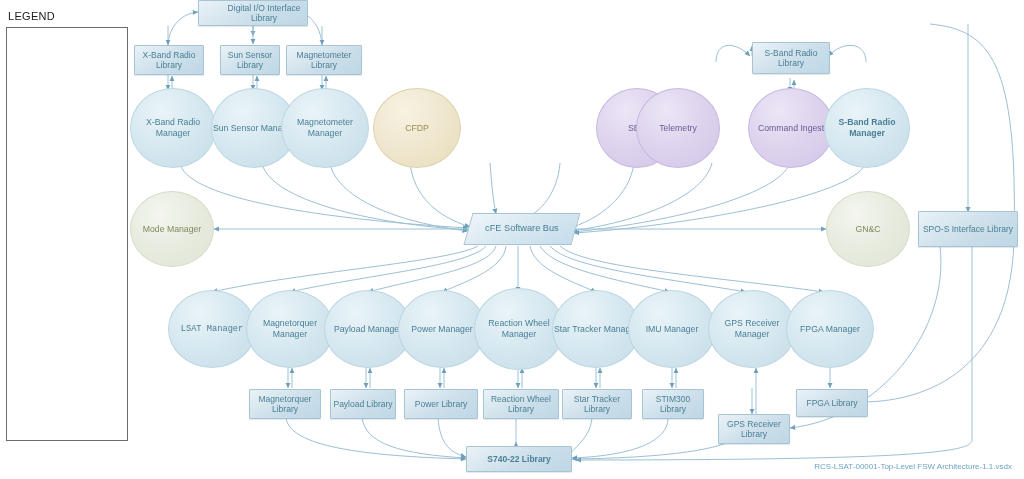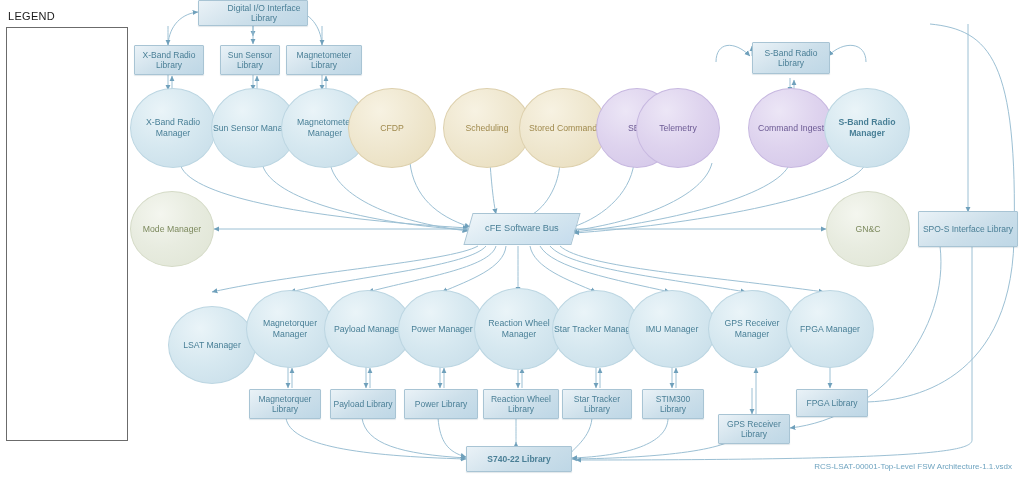--- a/index.html
+++ b/index.html
@@ -246,28 +246,22 @@
 
   <div class="node circle c-lsat" style="left:130px;top:88px;width:86px;height:80px;">
     <span>X-Band Radio Manager</span>
     </div>
   <div class="node circle c-lsat" style="left:211px;top:88px;width:86px;height:80px;">
     <span>Sun Sensor Manager</span>
     </div>
   <div class="node circle c-lsat" style="left:281px;top:88px;width:88px;height:80px;">
     <span>Magnetometer Manager</span>
     </div>
-  <div class="node circle c-cfe-min" style="left:348px;top:88px;width:88px;height:80px;">
+  <div class="node circle c-cfe-min" style="left:373px;top:88px;width:88px;height:80px;">
     <span>CFDP</span>
-    </div>
-  <div class="node circle c-cfe-min" style="left:443px;top:88px;width:88px;height:80px;">
-    <span>Scheduling</span>
-    </div>
-  <div class="node circle c-cfe-min" style="left:519px;top:88px;width:88px;height:80px;">
-    <span>Stored Command</span>
     </div>
   <div class="node circle c-cfe-sig" style="left:596px;top:88px;width:82px;height:80px;">
     <span>SBN</span>
     </div>
   <div class="node circle c-cfe-sig" style="left:636px;top:88px;width:84px;height:80px;">
     <span>Telemetry</span>
     </div>
   <div class="node circle c-cfe-sig" style="left:748px;top:88px;width:86px;height:80px;">
     <span>Command Ingest</span>
     </div>
@@ -281,21 +275,21 @@
   <div class="node para" style="left:468px;top:213px;width:108px;height:32px;">
     <span>cFE Software Bus</span>
     </div>
   <div class="node circle c-simulink" style="left:826px;top:191px;width:84px;height:76px;">
     <span>GN&amp;C</span>
     </div>
   <div class="node boxlib" style="left:918px;top:211px;width:100px;height:36px;">
     <span>SPO-S Interface Library</span>
     </div>
 
-  <div class="node circle c-lsat" style="left:168px;top:306px;width:88px;height:78px;">
+  <div class="node circle c-lsat" style="left:168px;top:290px;width:88px;height:78px;font-family:Liberation Mono, monospace;">
     <span>LSAT Manager</span>
     </div>
   <div class="node circle c-lsat" style="left:246px;top:290px;width:88px;height:78px;">
     <span>Magnetorquer Manager</span>
     </div>
   <div class="node circle c-lsat" style="left:324px;top:290px;width:88px;height:78px;">
     <span>Payload Manager</span>
     </div>
   <div class="node circle c-lsat" style="left:398px;top:290px;width:88px;height:78px;">
     <span>Power Manager</span>

